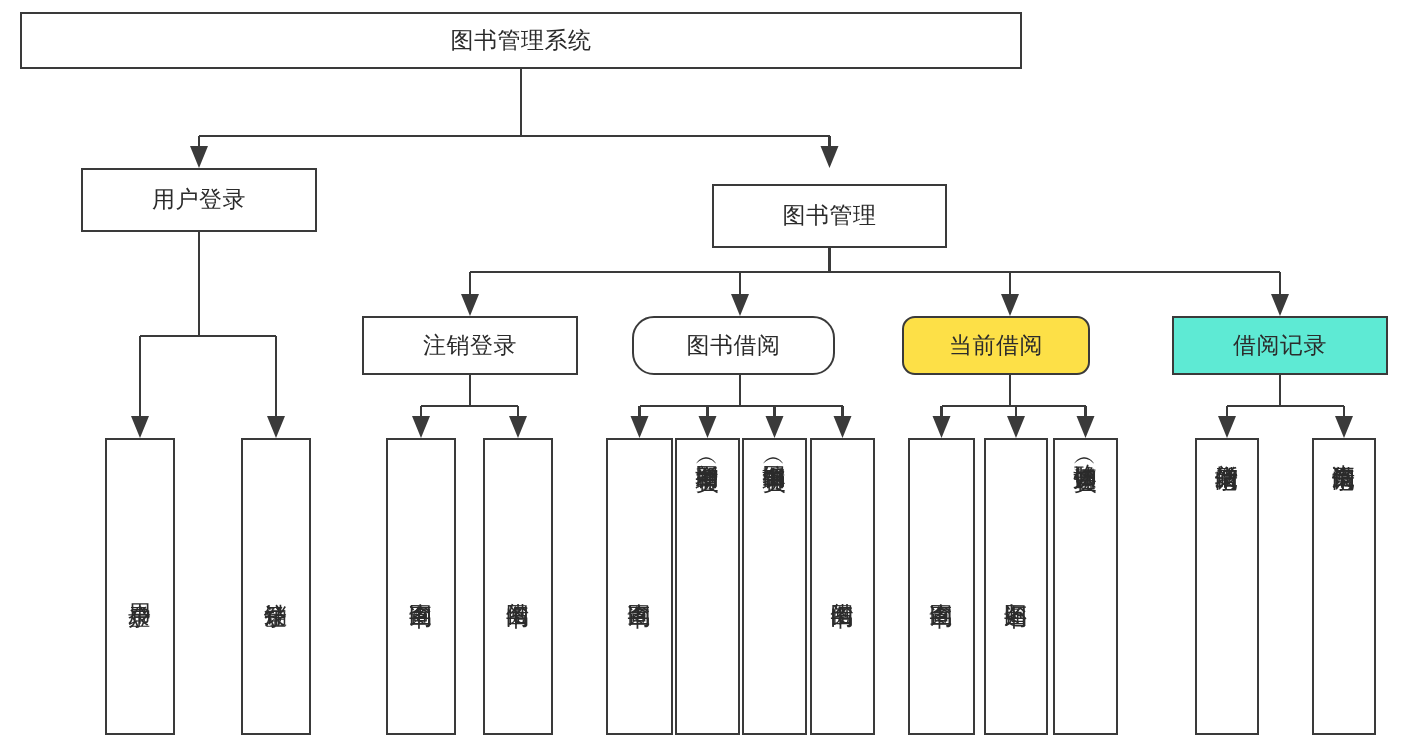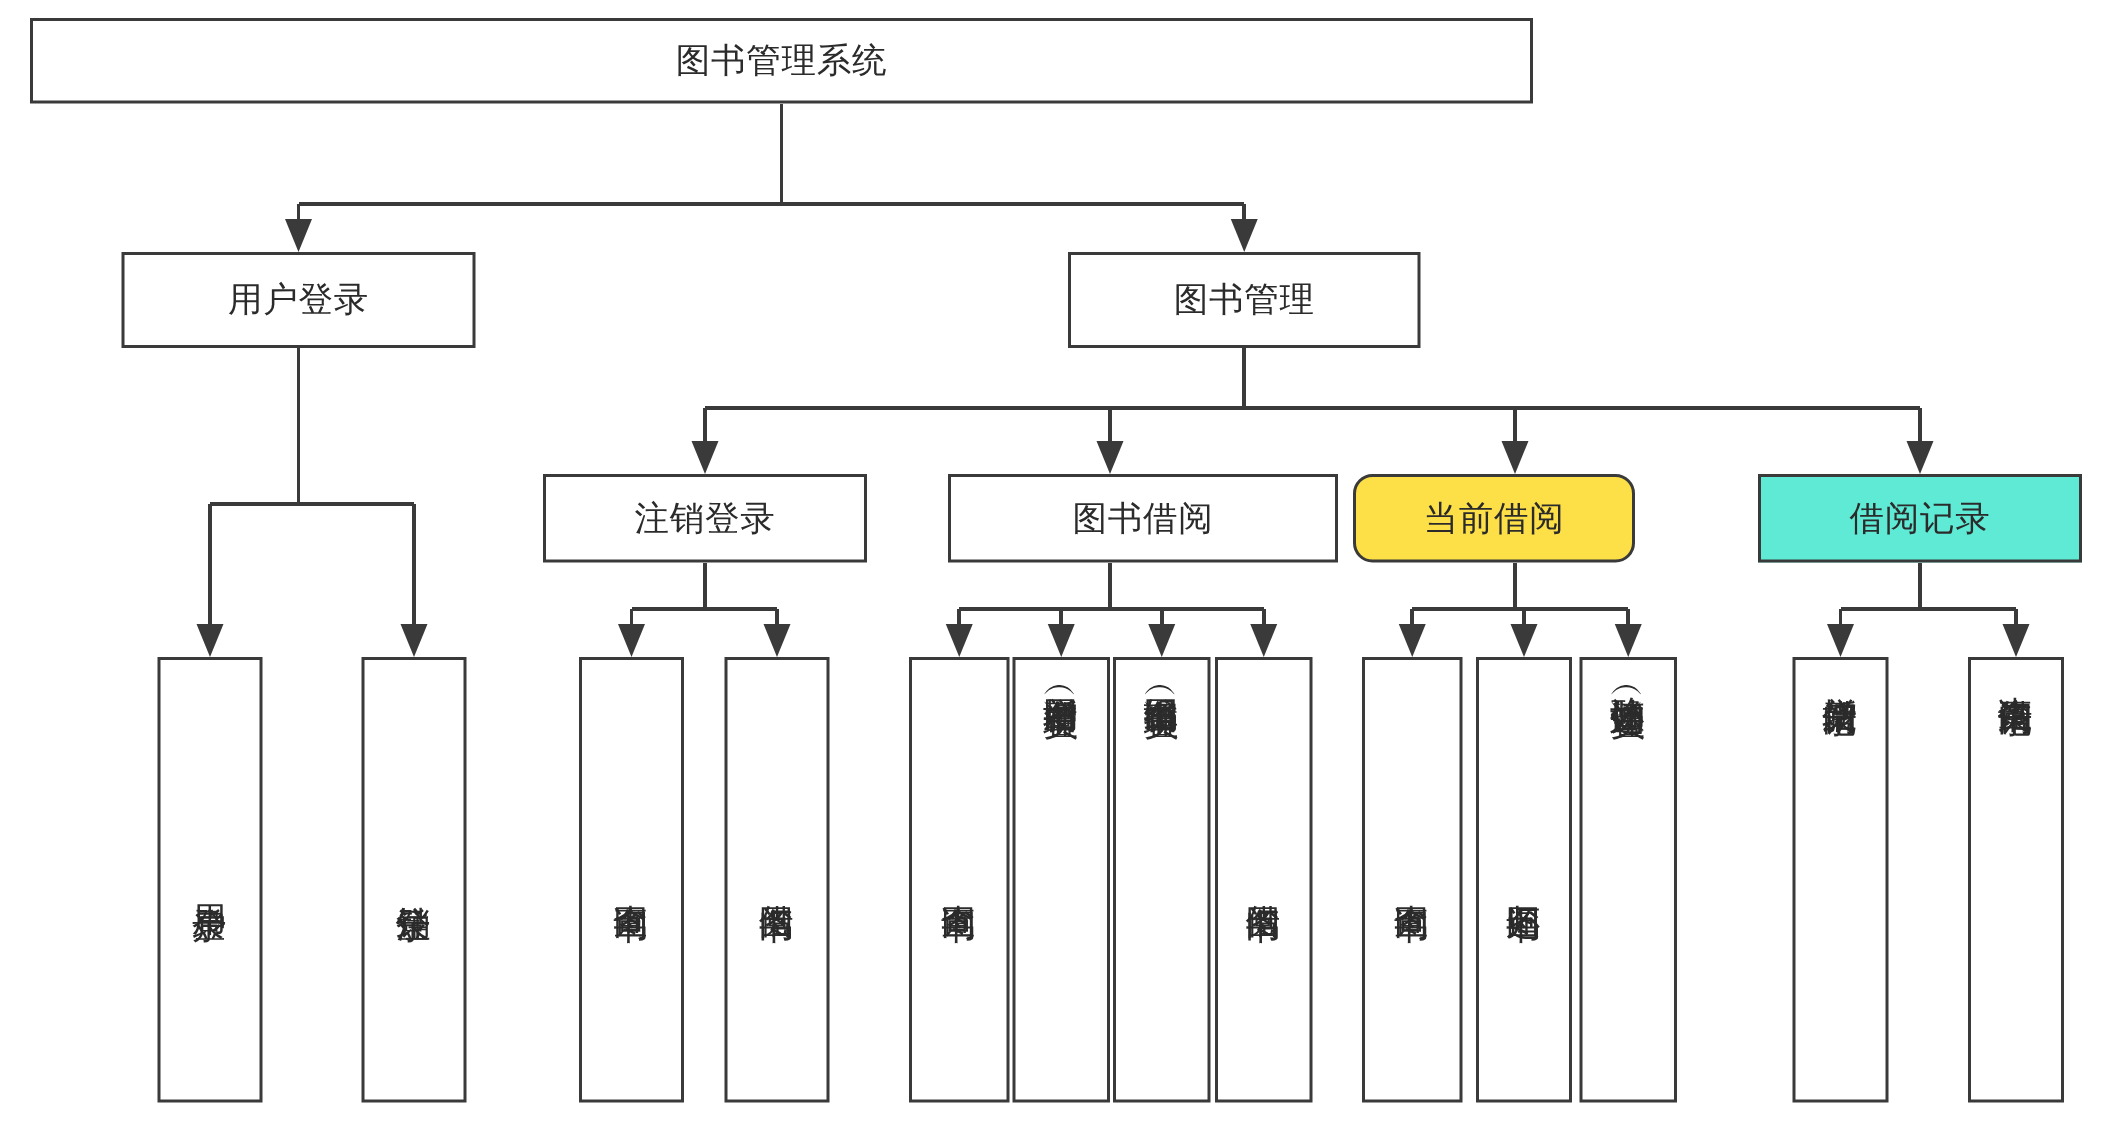--- a/index.html
+++ b/index.html
@@ -130,27 +130,27 @@
       <line x1="1344" y1="406" x2="1344" y2="417" stroke="#3a3a3a" stroke-width="2.5" shape-rendering="crispEdges"></line>
       <path d="M 1335 416 L 1353 416 L 1344 438 Z" fill="#3a3a3a"></path>
     </svg>
   <div id="nodes-layer">
       <div class="node-box" style="left: 20px; top: 12px; width: 1002px; height: 57px; border-color: rgb(58, 58, 58); background: rgb(255, 255, 255);">
         <span class="node-label-h" style="color: rgb(43, 43, 43);">图书管理系统</span>
       </div>
       <div class="node-box" style="left: 81px; top: 168px; width: 236px; height: 64px; border-color: rgb(58, 58, 58); background: rgb(255, 255, 255);">
         <span class="node-label-h" style="color: rgb(43, 43, 43);">用户登录</span>
       </div>
-      <div class="node-box" style="left: 712px; top: 168px; width: 235px; height: 64px; border-color: rgb(58, 58, 58); background: rgb(255, 255, 255);">
+      <div class="node-box" style="left: 712px; top: 184px; width: 235px; height: 64px; border-color: rgb(58, 58, 58); background: rgb(255, 255, 255);">
         <span class="node-label-h" style="color: rgb(43, 43, 43);">图书管理</span>
       </div>
       <div class="node-box" style="left: 362px; top: 316px; width: 216px; height: 59px; border-color: rgb(58, 58, 58); background: rgb(255, 255, 255);">
         <span class="node-label-h" style="color: rgb(43, 43, 43);">注销登录</span>
       </div>
-      <div class="node-box" style="left: 632px; top: 316px; width: 260px; height: 59px; border-color: rgb(58, 58, 58); background: rgb(255, 255, 255);">
+      <div class="node-box" style="left: 632px; top: 316px; width: 203px; height: 59px; border-color: rgb(58, 58, 58); background: rgb(255, 255, 255); border-radius: 22px;">
         <span class="node-label-h" style="color: rgb(43, 43, 43);">图书借阅</span>
       </div>
       <div class="node-box" style="left: 902px; top: 316px; width: 188px; height: 59px; border-color: rgb(58, 58, 58); background: #fde047; border-radius: 13px;">
         <span class="node-label-h" style="color: rgb(43, 43, 43);">当前借阅</span>
       </div>
       <div class="node-box" style="left: 1172px; top: 316px; width: 216px; height: 59px; border-color: rgb(58, 58, 58); background: #5eead4;">
         <span class="node-label-h" style="color: rgb(43, 43, 43);">借阅记录</span>
       </div>
       <div class="node-box leaf-box centered" style="left: 105px; top: 438px; width: 70px; height: 297px; border-color: rgb(58, 58, 58); background: rgb(255, 255, 255);">
         <span class="node-label-v" style="color: rgb(43, 43, 43);">用户登录</span>

